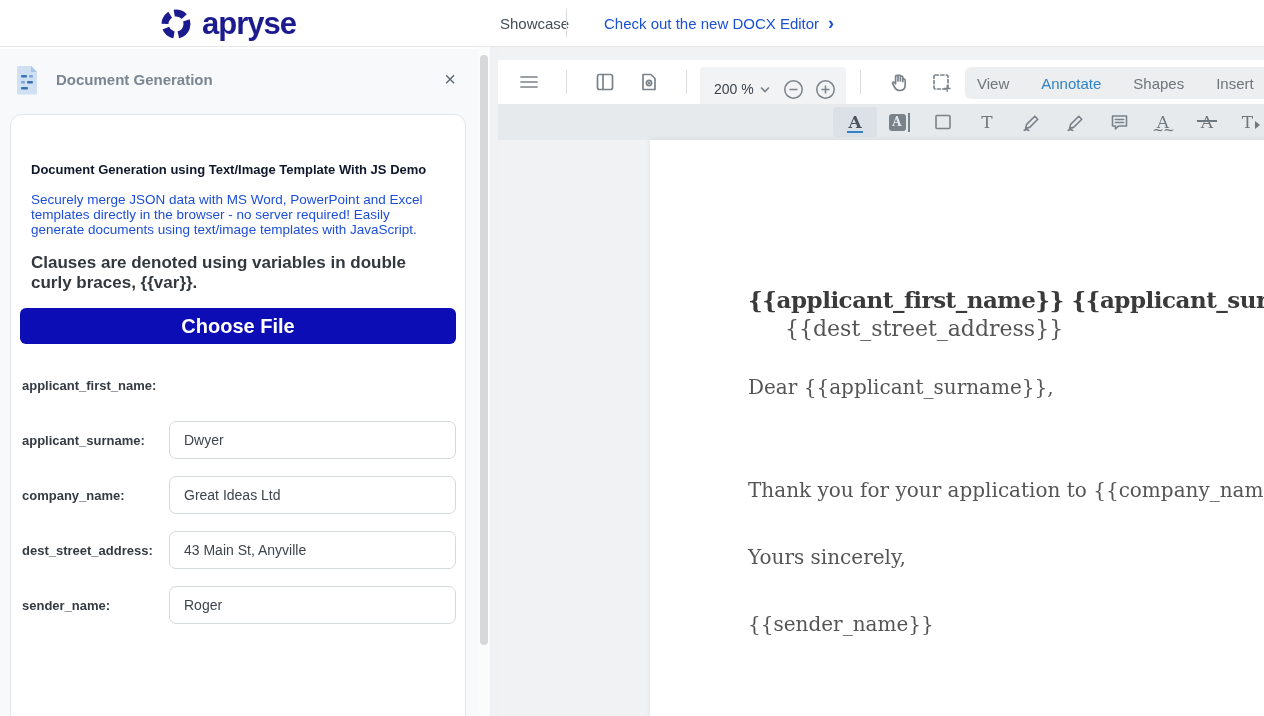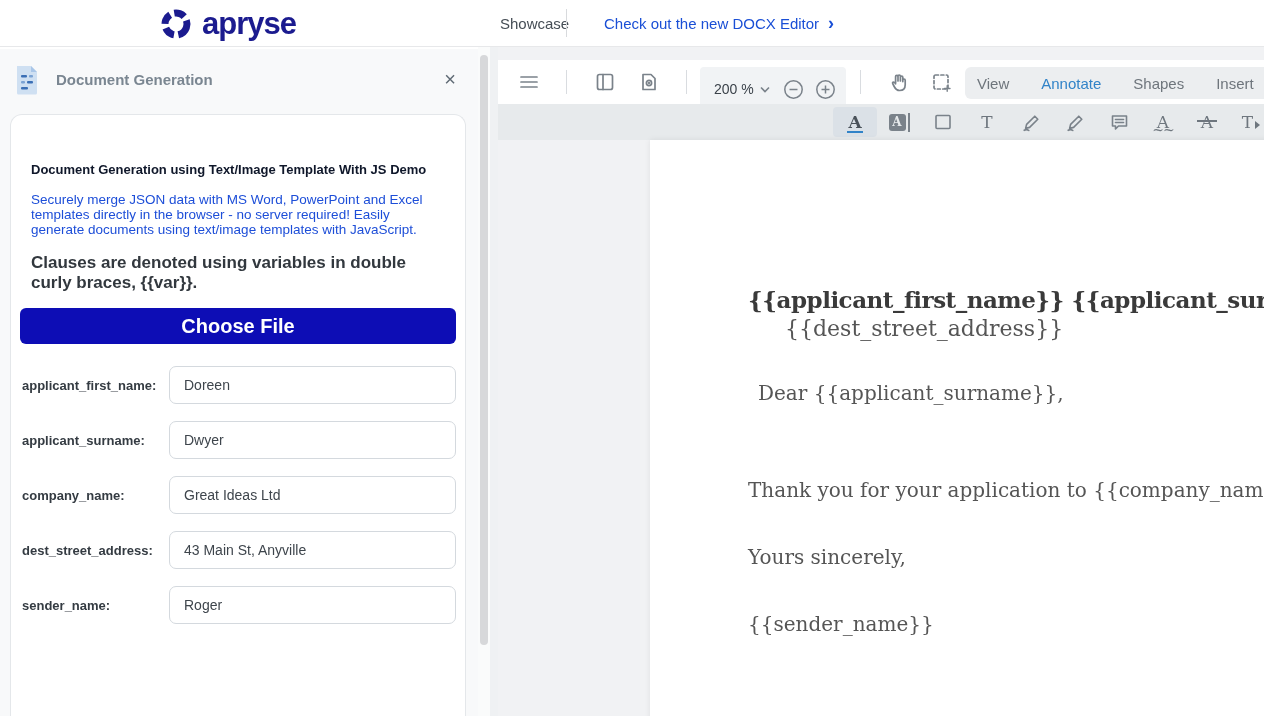--- a/index.html
+++ b/index.html
@@ -91,21 +91,21 @@
                   font-family:"DejaVu Serif", serif; }
   .freetext-bar { width:1.5px; height:19px; background:#7a828a; margin-left:2.5px; }
 
   .doc-area { position:absolute; top:93px; left:0; width:766px; height:576px; background:#f1f2f4; }
   .page { position:absolute; left:152px; top:0; width:700px; height:600px; background:#fff;
           box-shadow:0 0 6px rgba(0,0,0,0.08); }
 
   .doc-text { position:absolute; font-family:"DejaVu Serif", serif; color:#555; white-space:nowrap; }
   .doc-h1 { left:98px; top:146px; font-size:23px; font-weight:bold; color:#3a3a3a; letter-spacing:-0.5px; }
   .doc-addr { left:98px; top:176px; font-size:22px;margin-left:37px; }
-  .doc-dear { left:98px; top:241px; font-size:20px;margin-left:10px; }
+  .doc-dear { left:98px; top:235px; font-size:20px; }
   .doc-body { left:98px; top:338px; font-size:20px; }
   .doc-close { left:98px; top:405px; font-size:20px; }
   .doc-sender { left:98px; top:472px; font-size:20px; }
 </style>
 </head>
 <body>
 
 <div class="app">
 
   <div class="top-header">
@@ -142,21 +142,20 @@
 
       <div class="demo-title">Document Generation using Text/Image Template With JS Demo</div>
       <div class="demo-desc">Securely merge JSON data with MS Word, PowerPoint and Excel templates directly in the browser - no server required! Easily generate documents using text/image templates with JavaScript.</div>
       <div class="clauses">Clauses are denoted using variables in double curly braces, {{var}}.</div>
 
       <button class="btn-primary">Choose File</button>
 
       <div class="form">
         <div class="form-row">
           <span class="form-label">applicant_first_name:</span>
-          <input class="form-input" value="Doreen" style="">
         </div>
         <div class="form-row">
           <span class="form-label">applicant_surname:</span>
           <input class="form-input" value="Dwyer" style="">
         </div>
         <div class="form-row">
           <span class="form-label">company_name:</span>
           <input class="form-input" value="Great Ideas Ltd" style="">
         </div>
         <div class="form-row">

